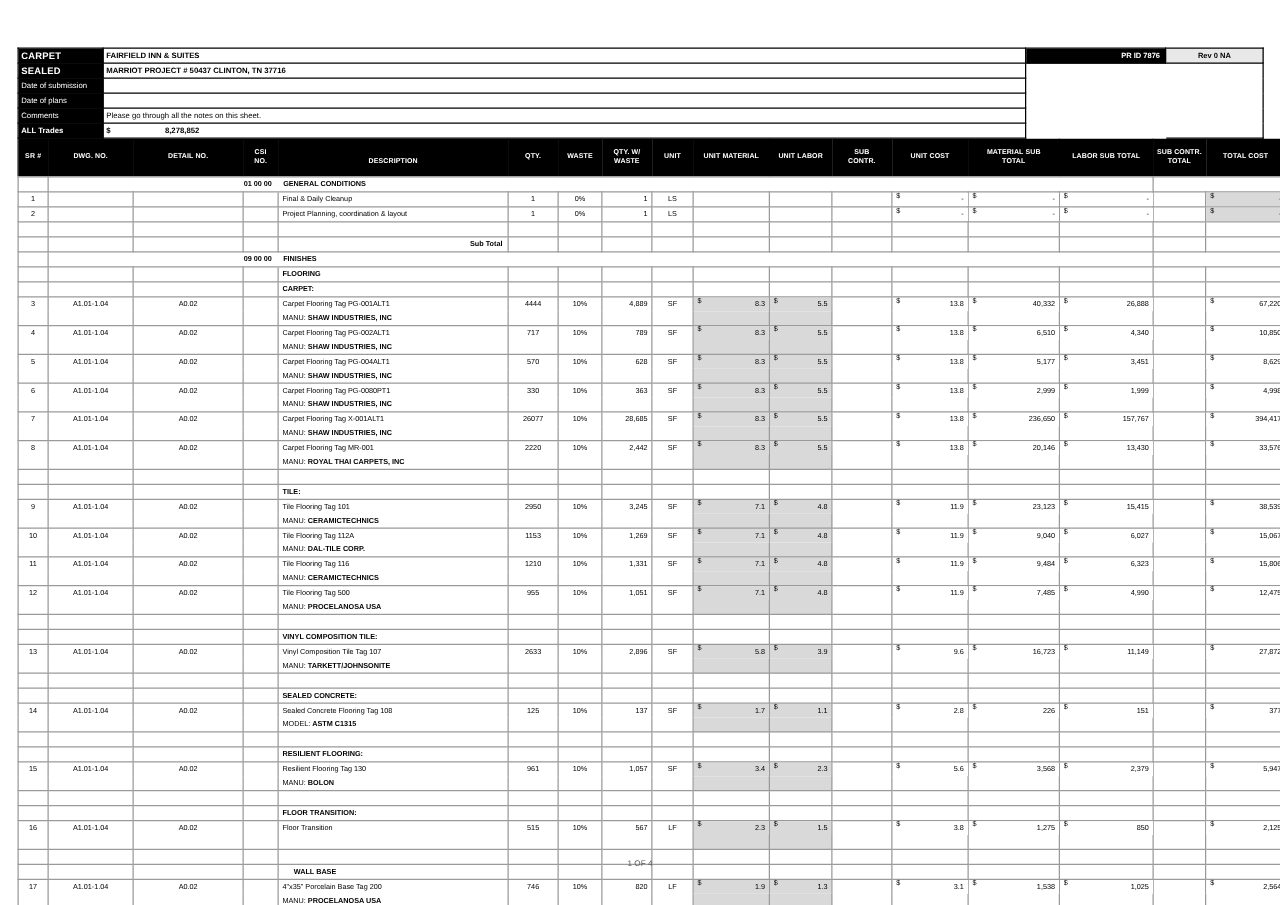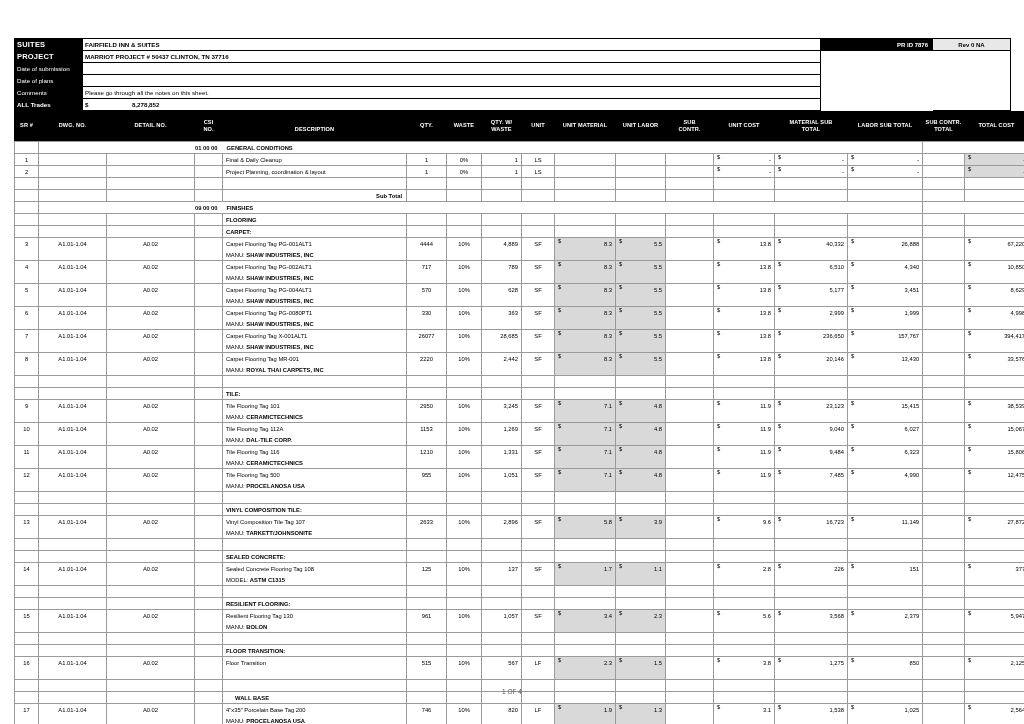--- a/index.html
+++ b/index.html
@@ -71,27 +71,27 @@
 
   <table class="tb">
     <colgroup>
       <col style="width:68px">
         <col style="width:738px">
       <col style="width:112px">
         <col style="width:78px">
     </colgroup>
     <tbody>
         <tr>
-      <td class="lbl bigtitle">SUITES</td>
+      <td class="lbl bigtitle">CARPET</td>
       <td class="val proj">FAIRFIELD INN &amp; SUITES</td>
       <td class="prid">PR ID 7876</td>
       <td class="rev">Rev 0 NA</td>
     </tr>
     <tr>
-      <td class="lbl bigtitle">PROJECT</td>
+      <td class="lbl bigtitle">SEALED</td>
       <td class="val proj">MARRIOT PROJECT # 50437 CLINTON, TN 37716</td>
       <td style="border-top:1px solid #000;border-left:1px solid #000;border-right:none;border-bottom:none;background:#fff"></td>
       <td style="border-top:1px solid #000;border-right:1px solid #000;border-left:none;border-bottom:none;background:#fff"></td>
     </tr>
     <tr>
       <td class="lbl-sm">Date of submission</td>
       <td class="valn"></td>
       <td style="border:none;background:#fff"></td>
       <td style="border-right:1px solid #000;border-top:none;border-left:none;border-bottom:none;background:#fff"></td>
     </tr>

